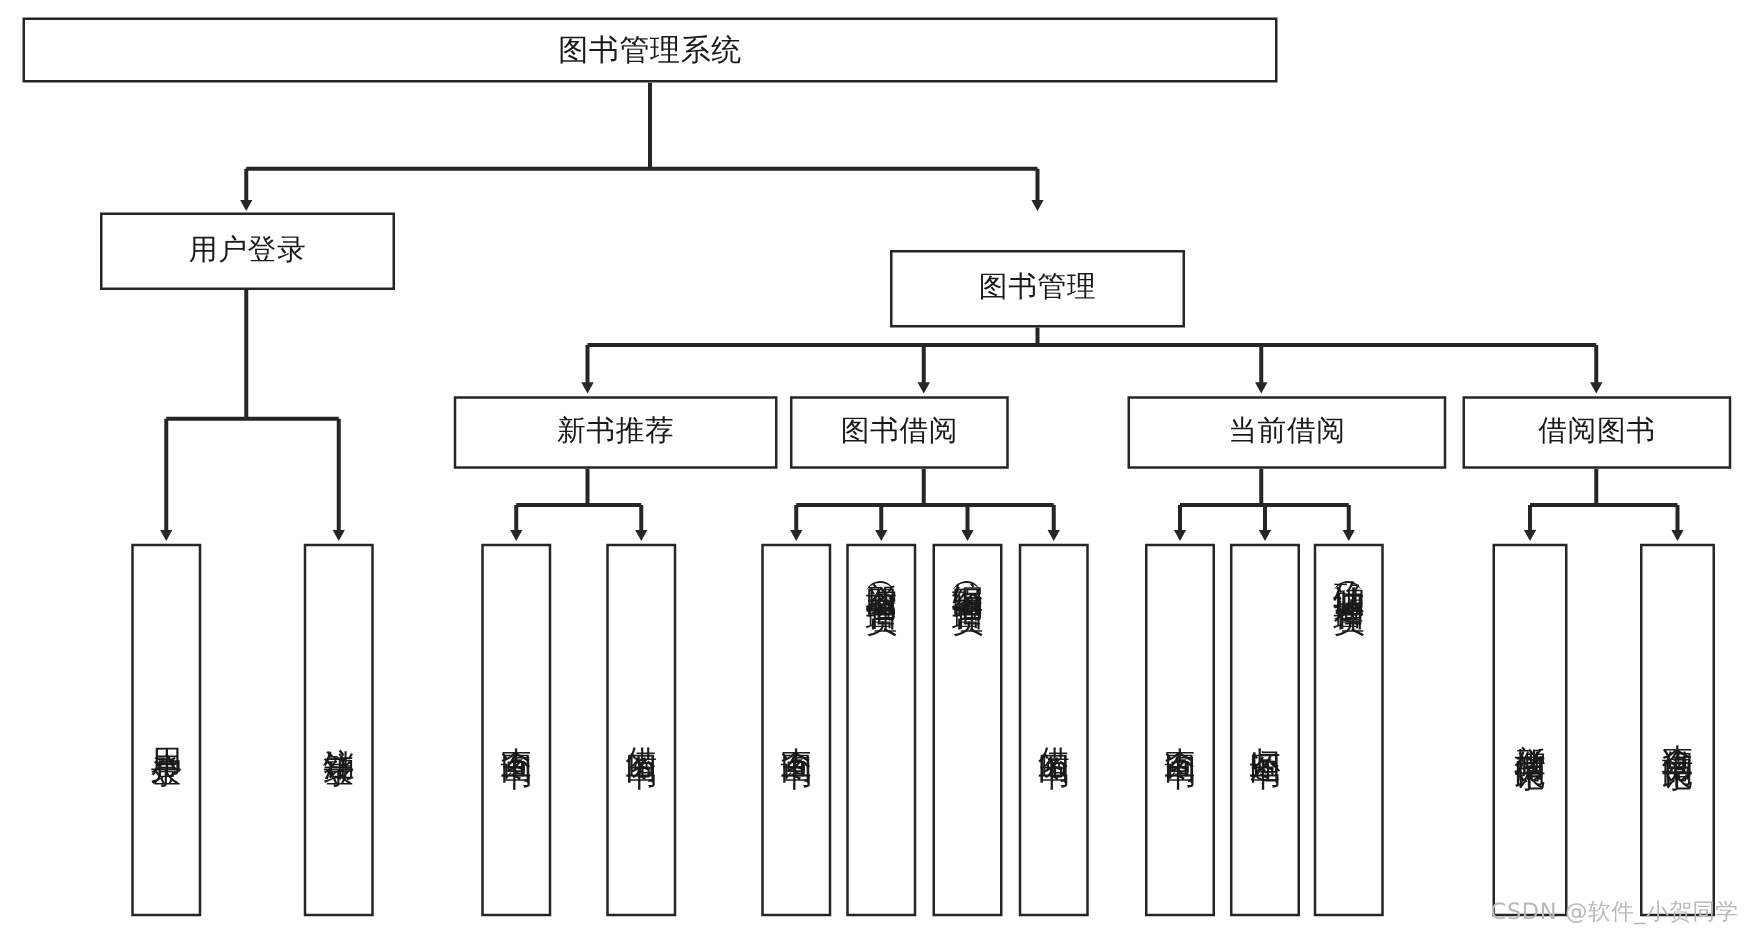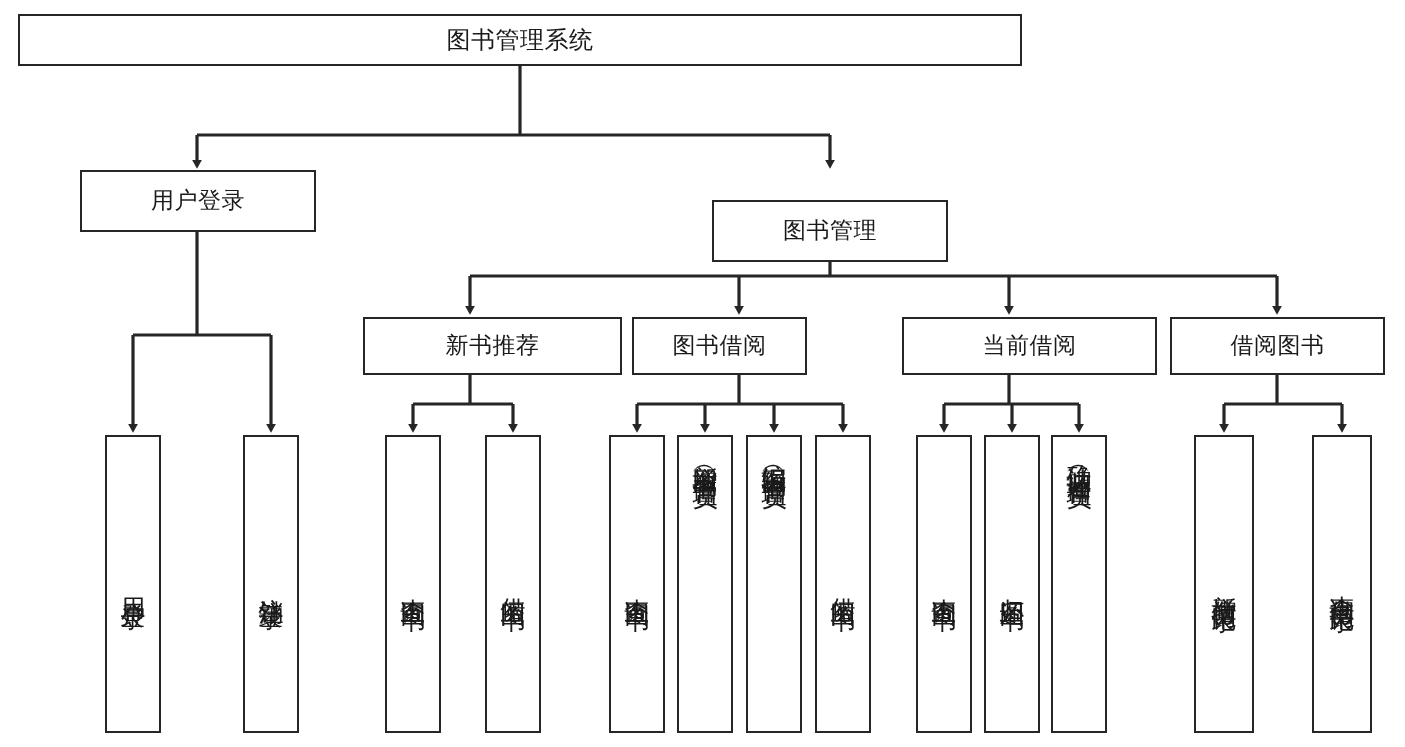--- a/index.html
+++ b/index.html
@@ -194,14 +194,15 @@
     <span class="node-label">确认归还（管理员）</span>
   </div>
 
   <div class="node vertical centered" style="left:1194px; top:435px; width:60px; height:298px;">
     <span class="node-label">新增借阅记录</span>
   </div>
   <div class="node vertical centered" style="left:1312px; top:435px; width:60px; height:298px;">
     <span class="node-label">查询借阅记录</span>
   </div>
 
+  <div class="watermark">CSDN @软件_小贺同学</div>
 
 </div>
 
 </body></html>

